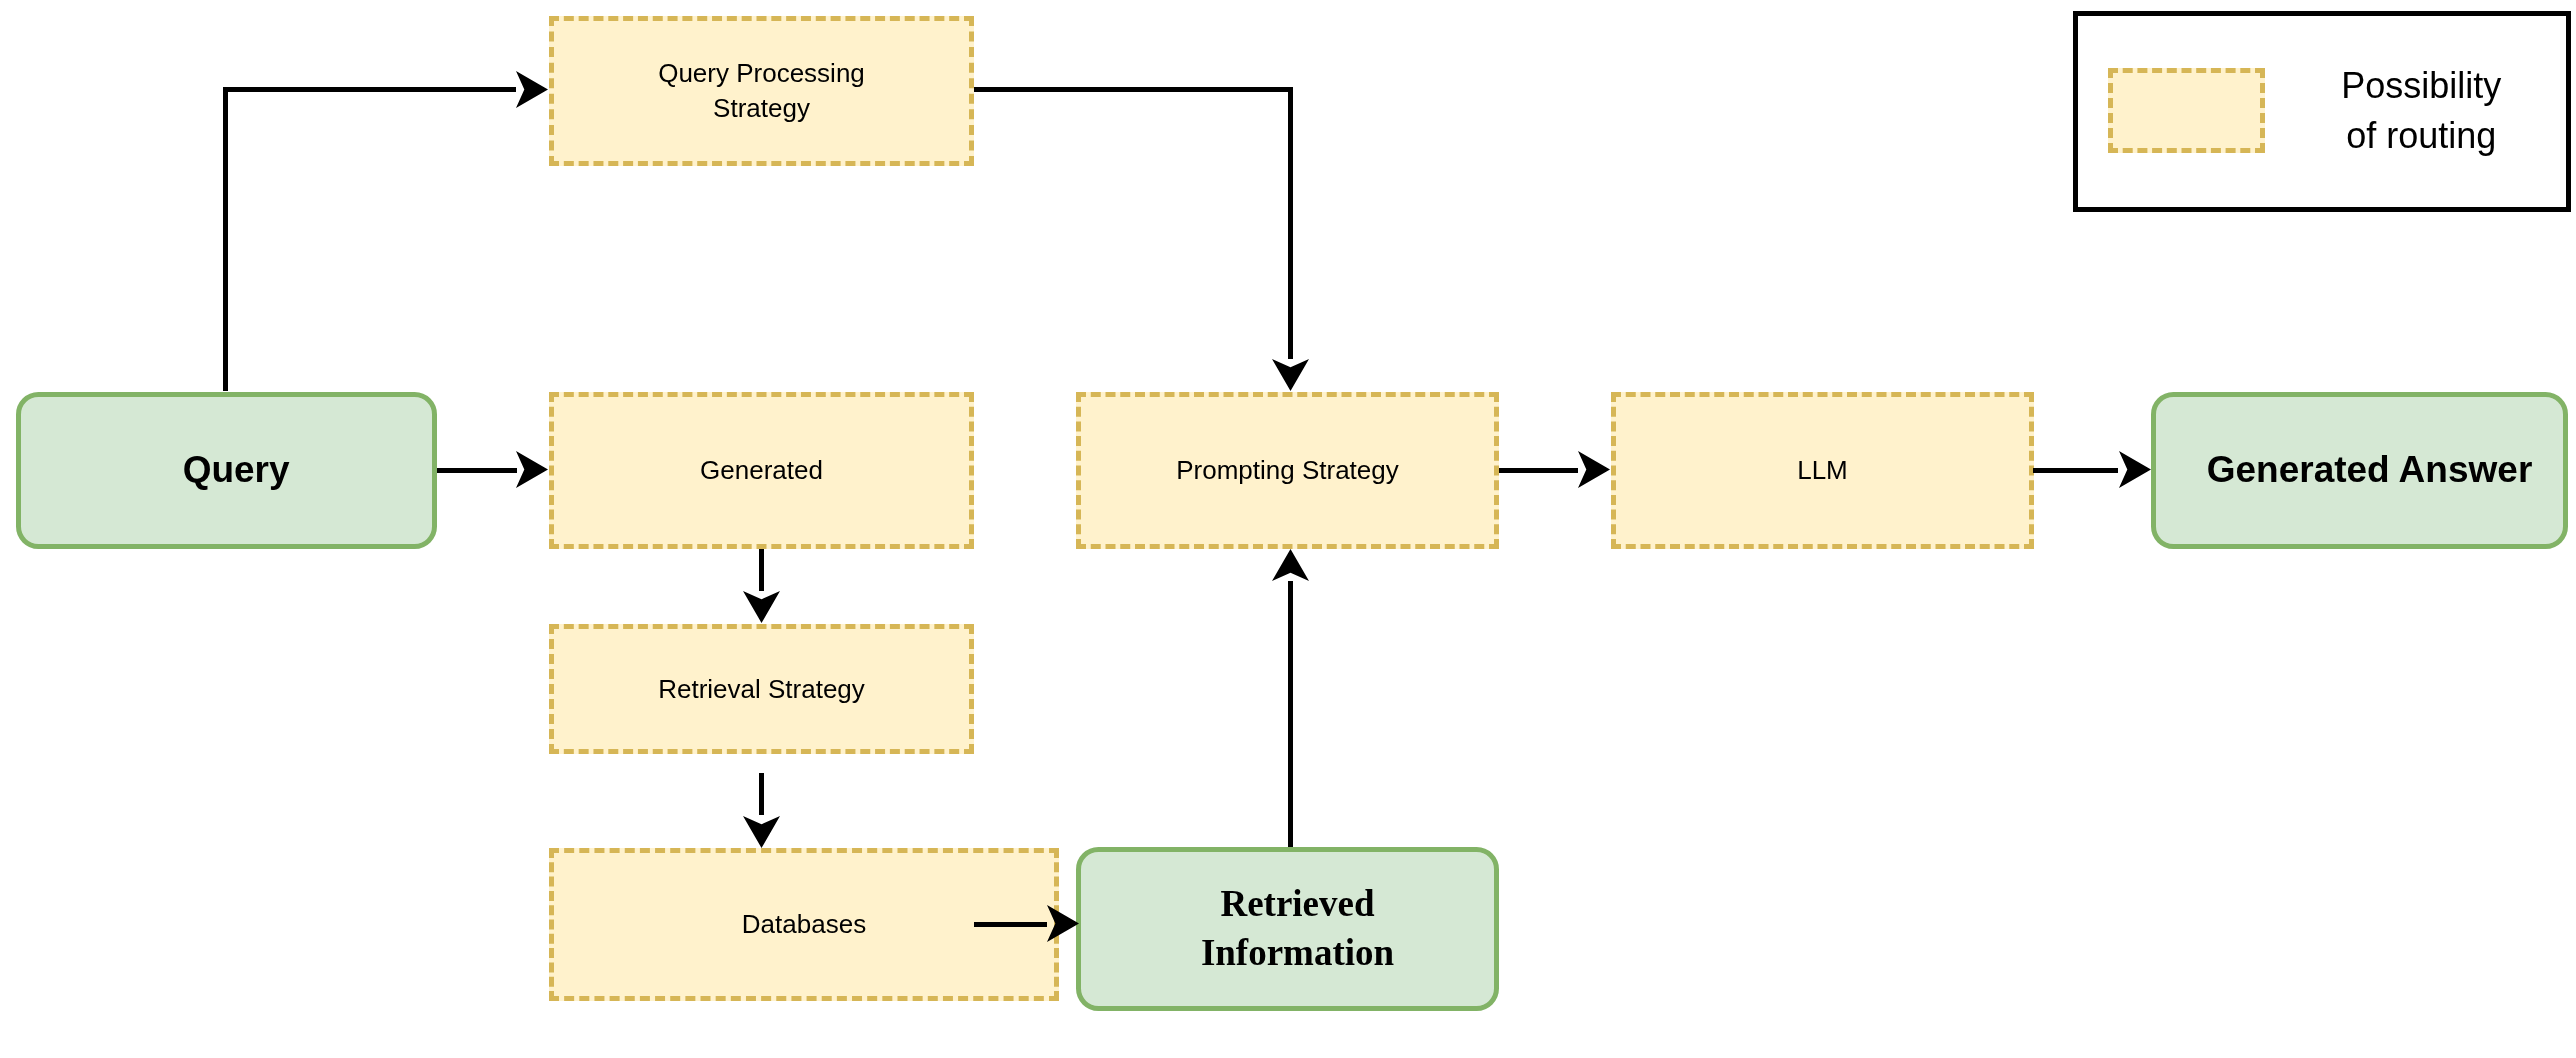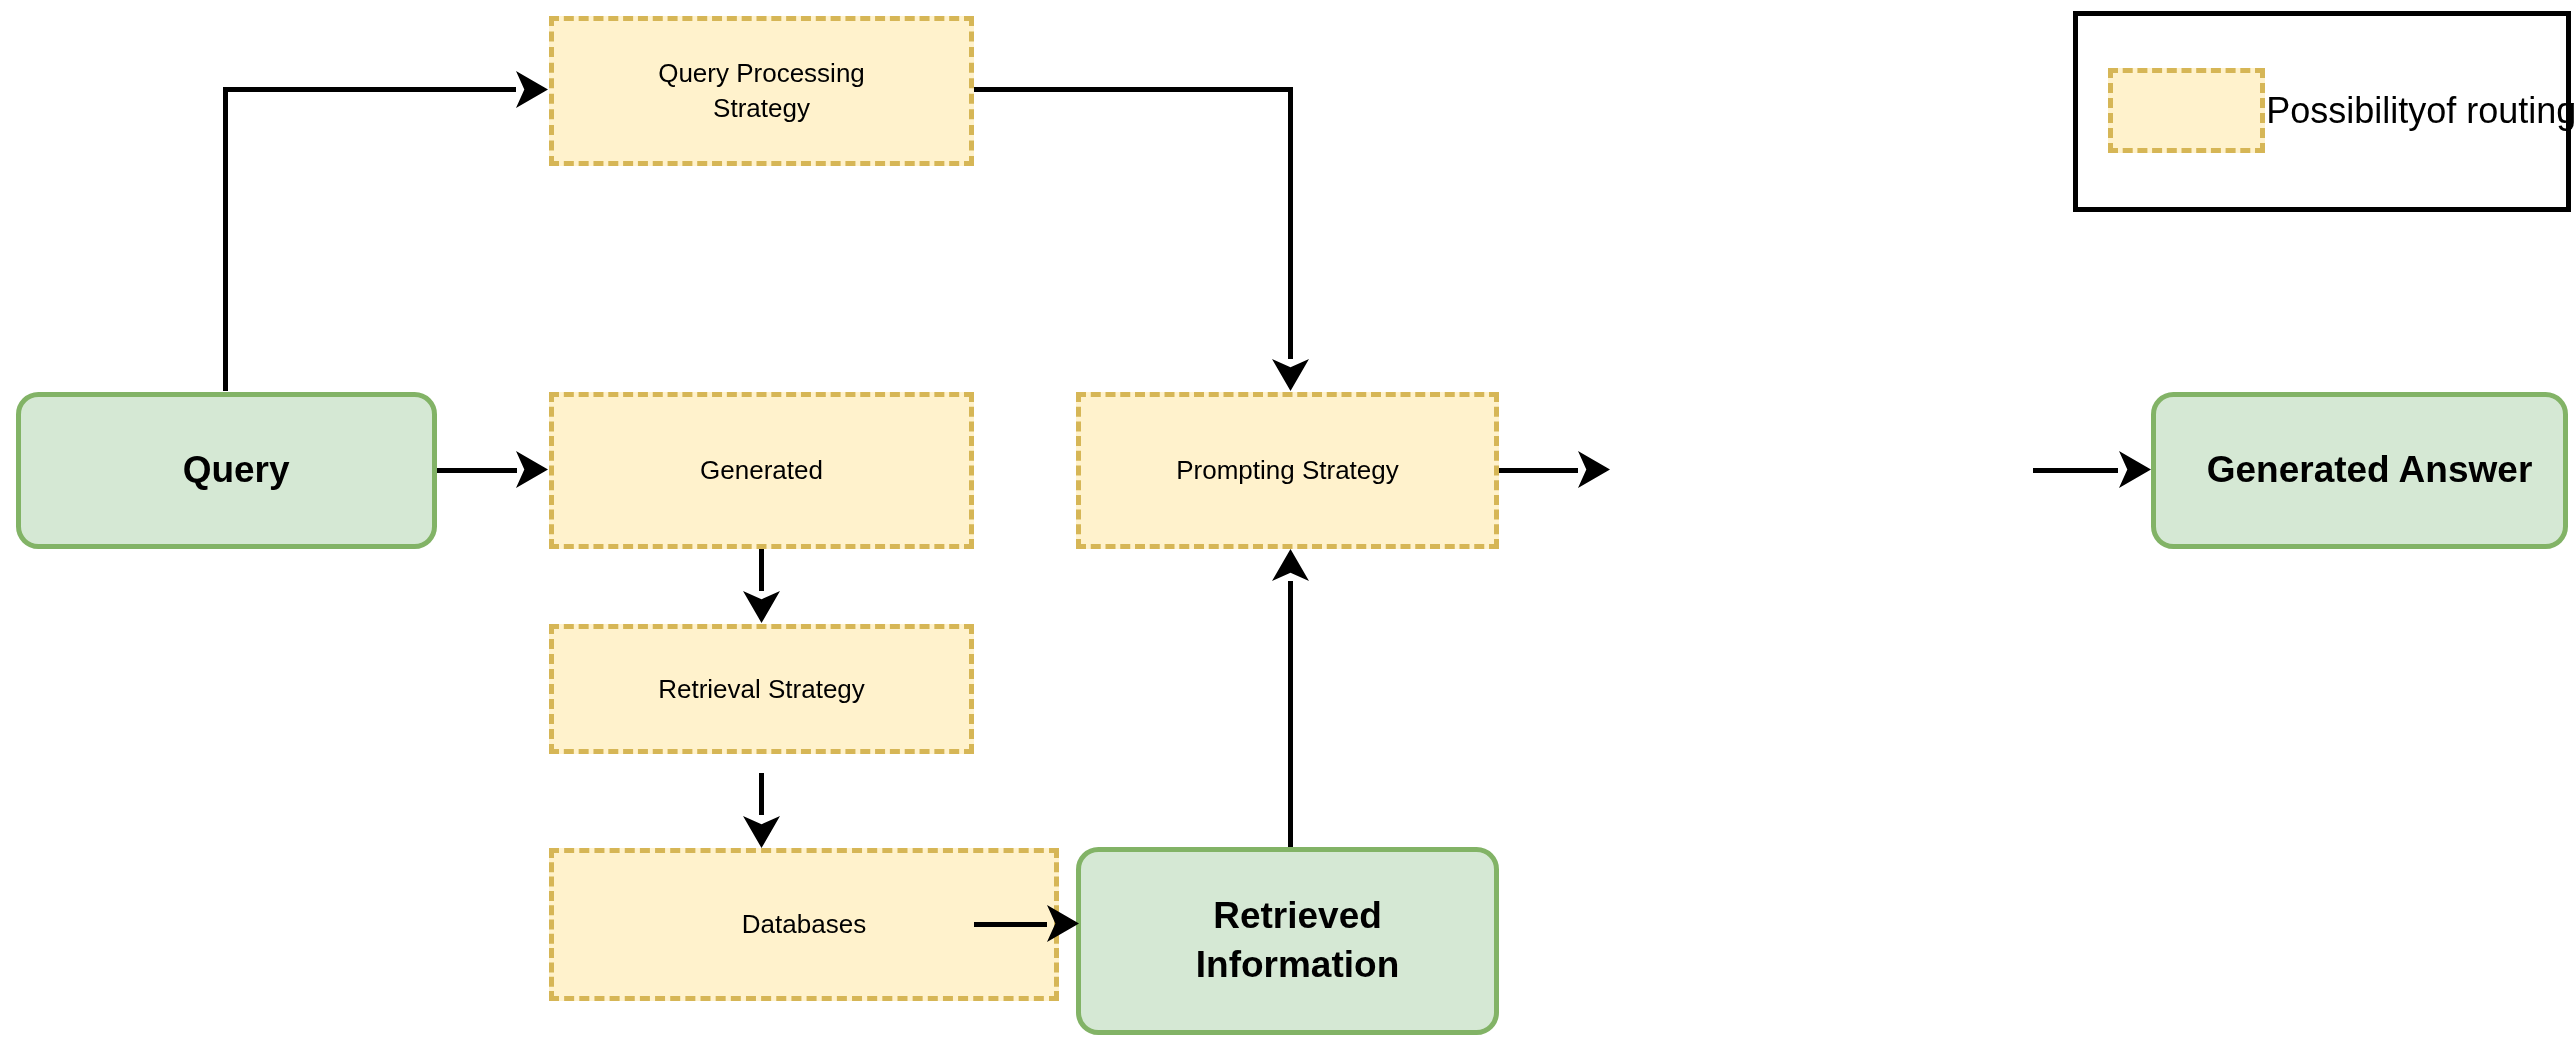--- a/index.html
+++ b/index.html
@@ -42,21 +42,21 @@
   }
   
   #node-qps        { left: 549px;  top: 15.6px;   width: 425px; height: 150px; }
   #node-query      { left: 15.6px;   top: 392px;  width: 421px; height: 157px; }
   #node-encoding   { left: 549px;  top: 392px;  width: 425px; height: 157px; }
   #node-prompting  { left: 1076px; top: 392px;  width: 423px; height: 157px; }
   #node-llm        { left: 1611px; top: 392px;  width: 423px; height: 157px; }
   #node-generated  { left: 2151px; top: 392px;  width: 417px; height: 157px; }
   #node-retrieval  { left: 549px;  top: 624px; width: 425px; height: 130px; }
   #node-databases  { left: 549px;  top: 848px; width: 510px; height: 153px; }
-  #node-retrieved  { left: 1076px; top: 847px; width: 423px; height: 188px; }
+  #node-retrieved  { left: 1076px; top: 847px; width: 423px; height: 164px; font-family: Liberation Serif, serif; }
 
   
   .edge-line {
     position: absolute;
     background: var(--arrow, #000000);
   }
   .arrowhead {
     position: absolute;
     width: 32px;
     height: 37px;
@@ -117,21 +117,21 @@
     background: var(--routing-fill, #FFF2CC);
     border: 5px dashed var(--routing-border, #D6B656);
   }
   #legend-label {
     position: absolute;
     left: 206px;
     top: 0;
     right: 7.5px;
     height: 100%;
     display: flex;
-    flex-direction: row;
+    flex-direction: column;
     align-items: center;
     justify-content: center;
     text-align: center;
     font-size: 36px;
     line-height: 1.4;
   }
   #legend-label span { display: block; white-space: nowrap; }
 </style>
 </head>
 <body>
@@ -148,20 +148,23 @@
   </div>
 
   <div class="node routing" id="node-encoding">
     <span>Generated</span>
   </div>
 
   <div class="node routing" id="node-prompting">
     <span>Prompting Strategy</span>
   </div>
 
+  <div class="node routing" id="node-llm">
+    <span>LLM</span>
+  </div>
 
   <div class="node io" id="node-generated">
     <span>Generated Answer</span>
   </div>
 
   <div class="node routing" id="node-retrieval">
     <span>Retrieval Strategy</span>
   </div>
 
   <div class="node routing" id="node-databases">

